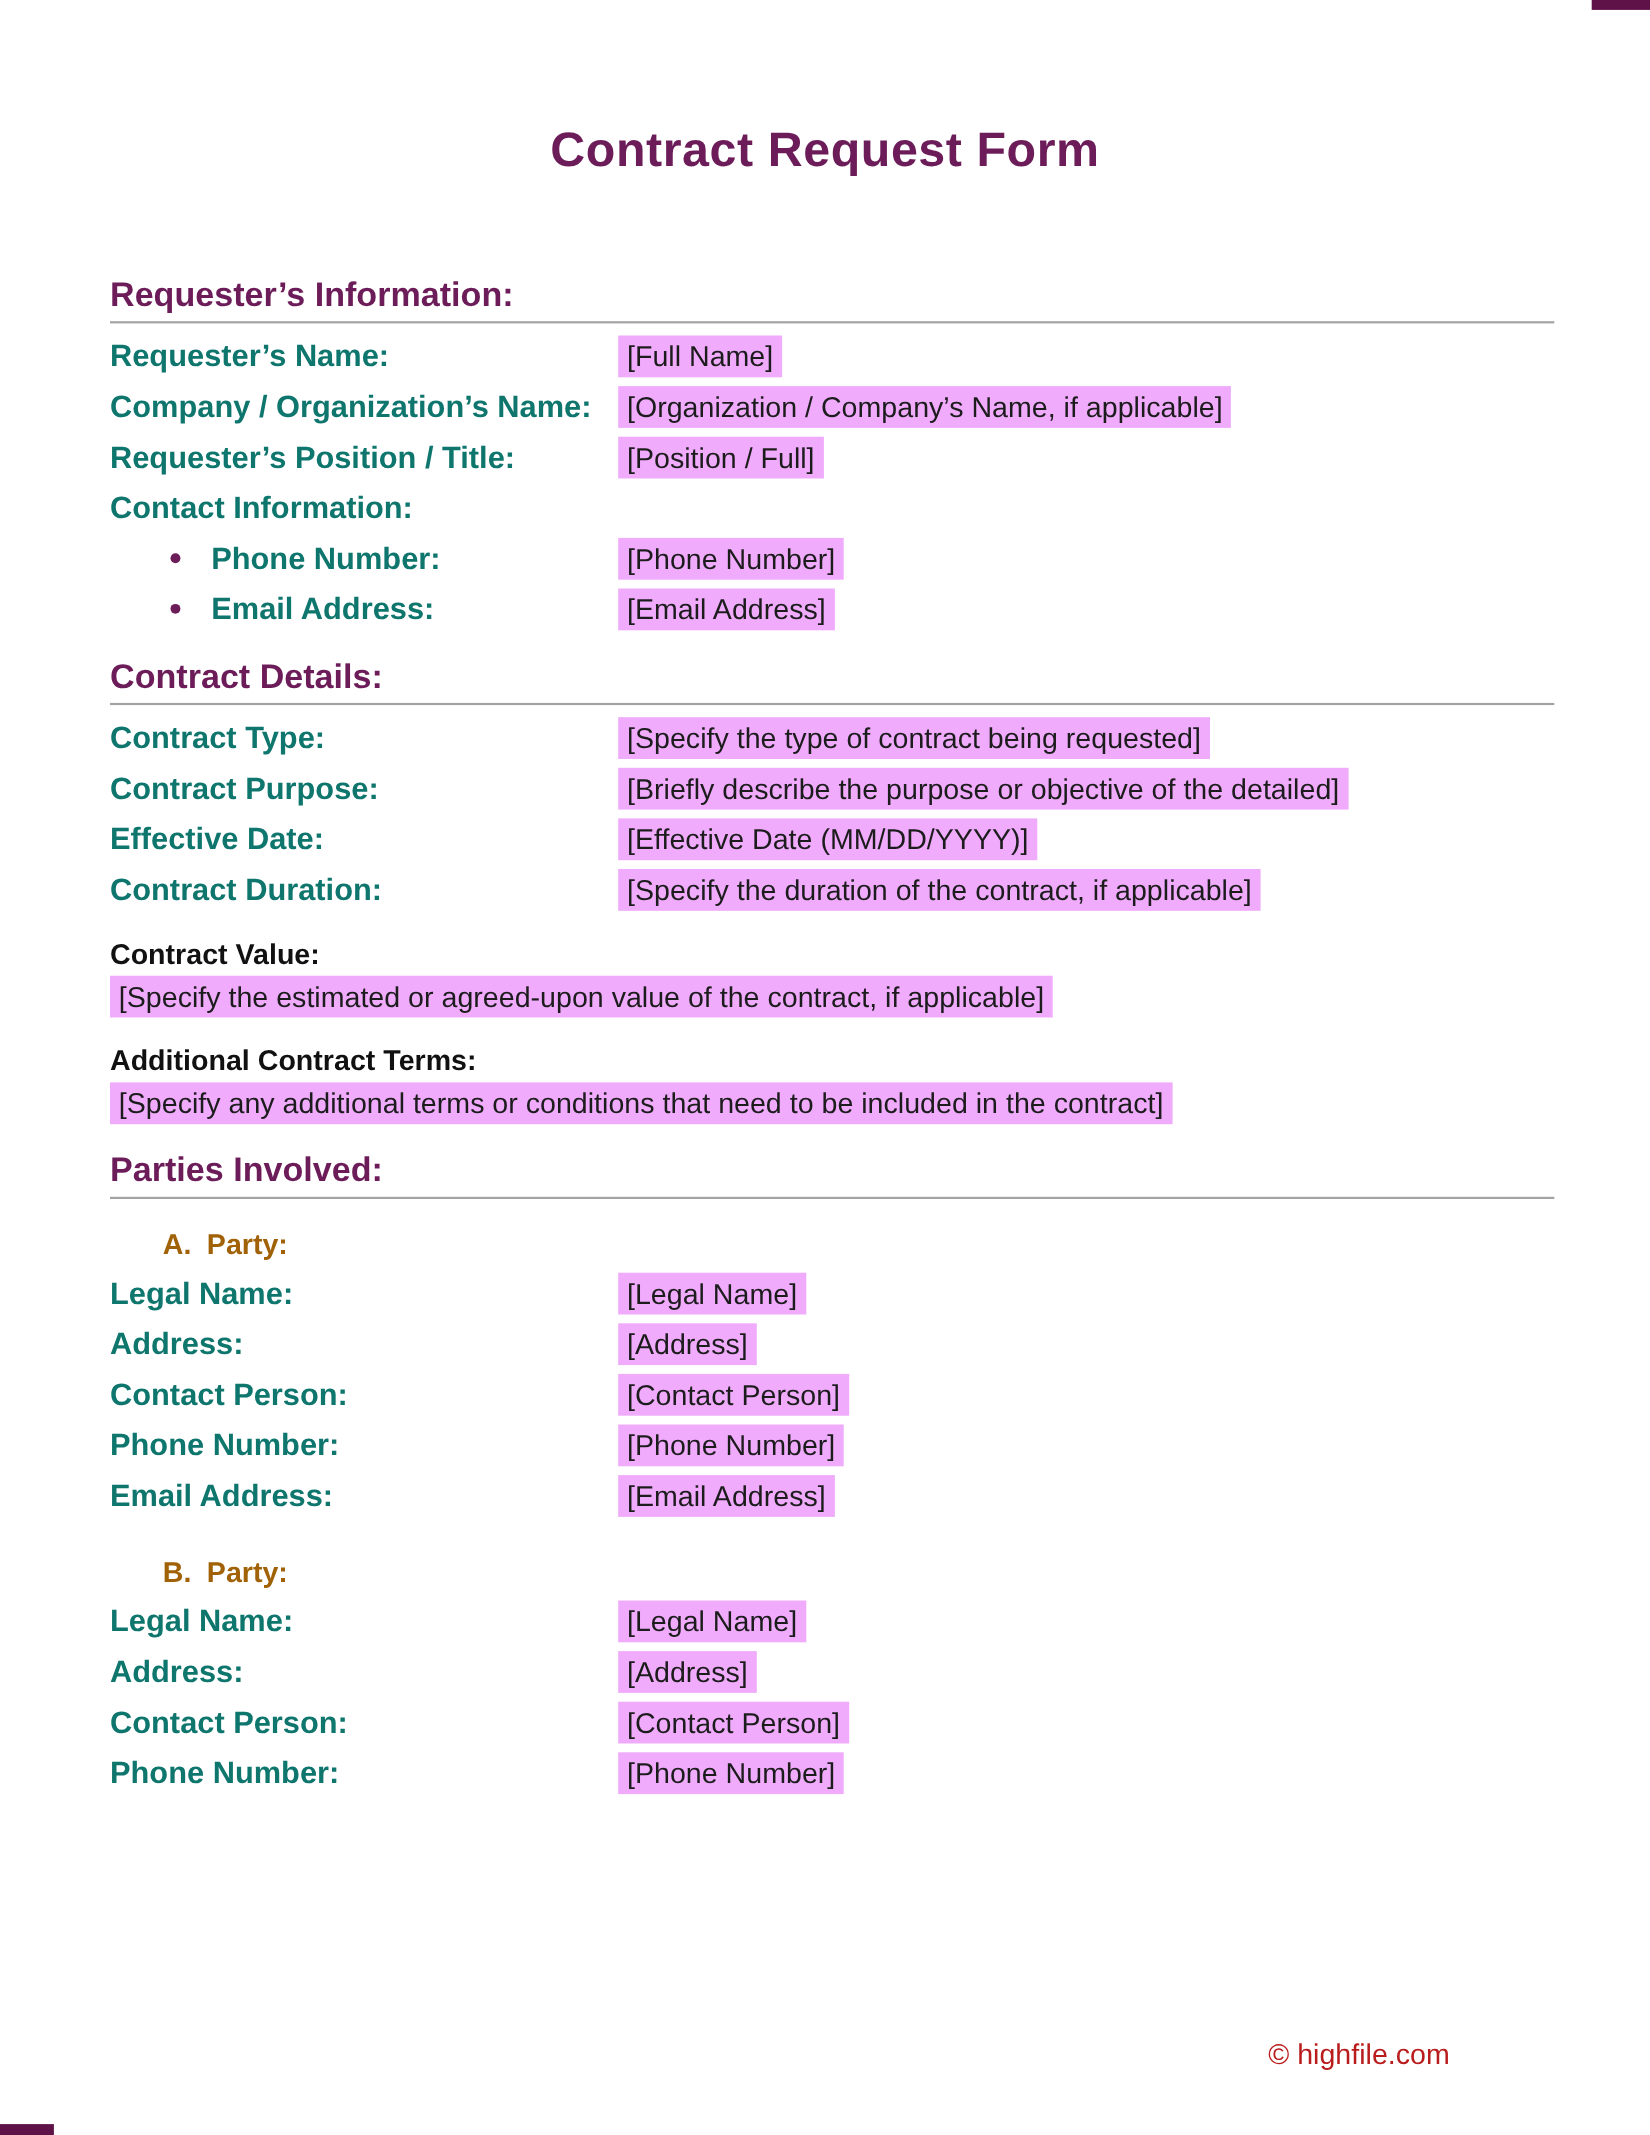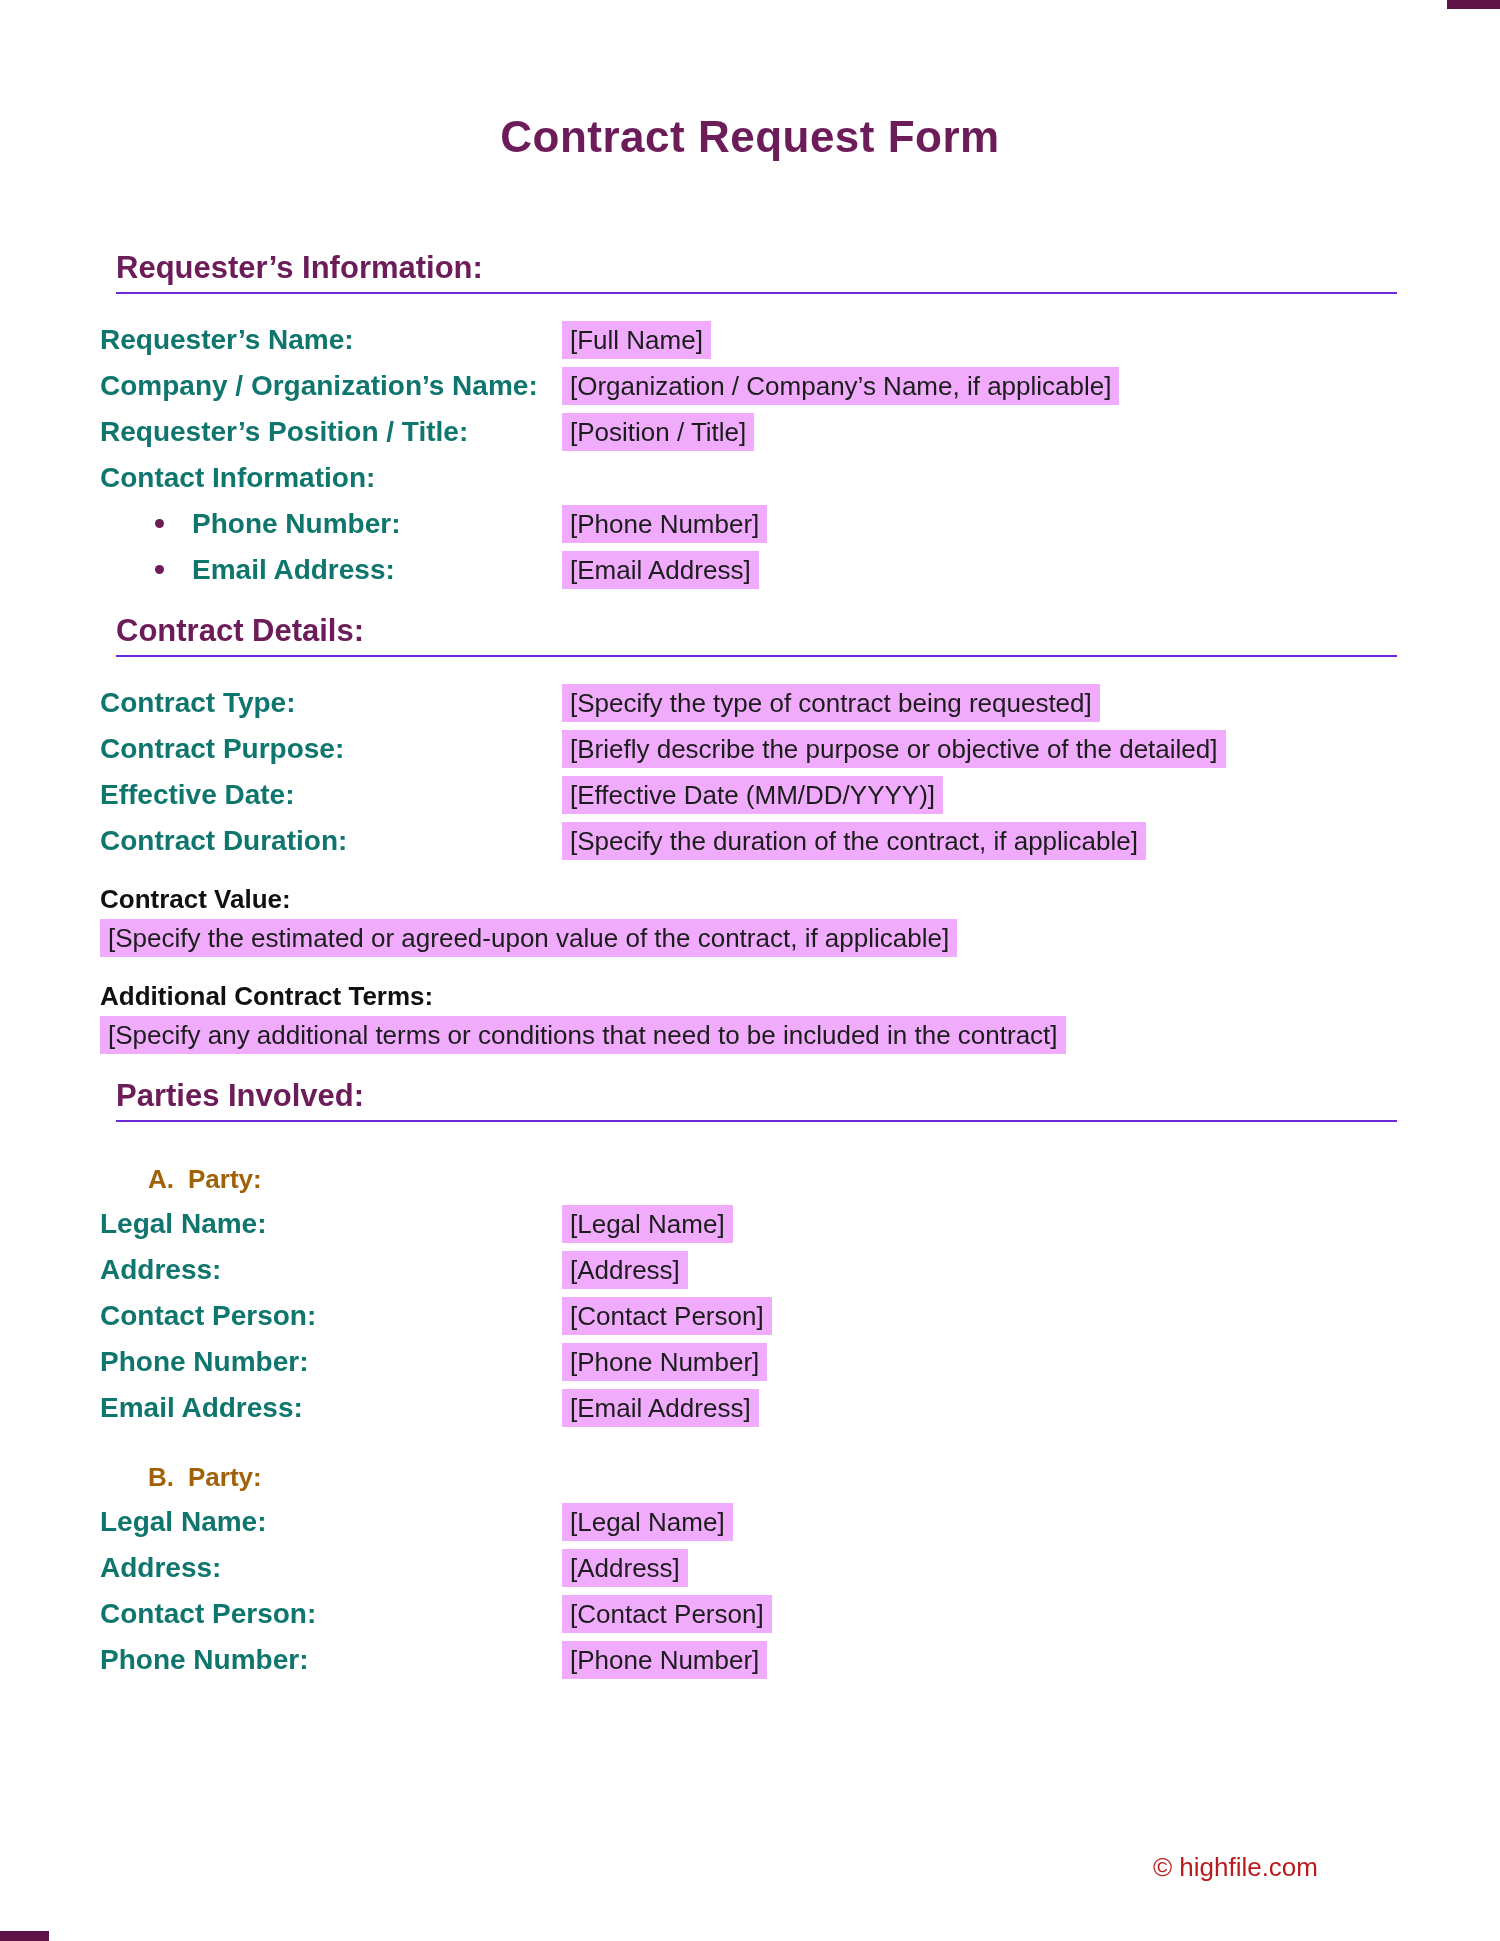--- a/index.html
+++ b/index.html
@@ -28,27 +28,27 @@
     color: #6c1c58;
     letter-spacing: 0.5px;
   }
 
   .content {
     margin-left: 100px;
     margin-right: 87px; 
   }
 
   .section-heading {
-    margin: 16px;
+    margin: 0;
     margin-top: 88px;
     font-size: 31px;
     font-weight: bold;
     color: #6c1c58;
     padding-bottom: 6px;
-    border-bottom: 2px solid #6d28d9;
+    border-bottom: 2px solid #a3a3a3;
   }
   .section-heading.subsequent { margin-top: 24px; }
   .section-body { padding-top: 11px; }
 
   .row {
     display: flex;
     align-items: flex-start;
     margin-bottom: 8px;
     min-height: 38px;
   }
@@ -127,21 +127,21 @@
     <div class="row">
       <div class="row-label">Requester’s Name:</div>
       <div class="value-hl">[Full Name]</div>
     </div>
     <div class="row">
       <div class="row-label">Company / Organization’s Name:</div>
       <div class="value-hl">[Organization / Company’s Name, if applicable]</div>
     </div>
     <div class="row">
       <div class="row-label">Requester’s Position / Title:</div>
-      <div class="value-hl">[Position / Title]</div>
+      <div class="value-hl">[Position / Full]</div>
     </div>
     <div class="row">
       <div class="row-label">Contact Information:</div>
     </div>
     <div class="row">
       <div class="row-label indented">
         <span class="bullet-dot"></span>
         <span class="label-text">Phone Number:</span>
       </div>
       <div class="value-hl">[Phone Number]</div>

